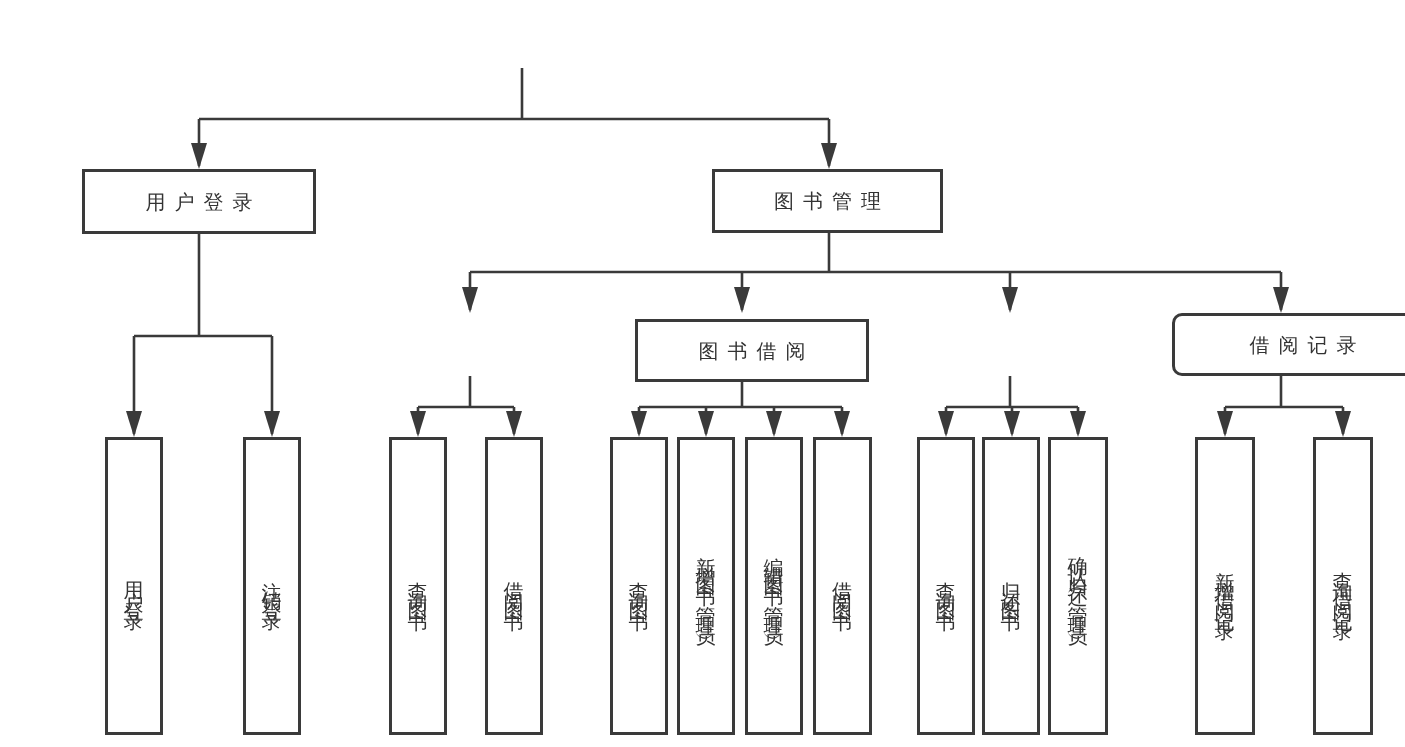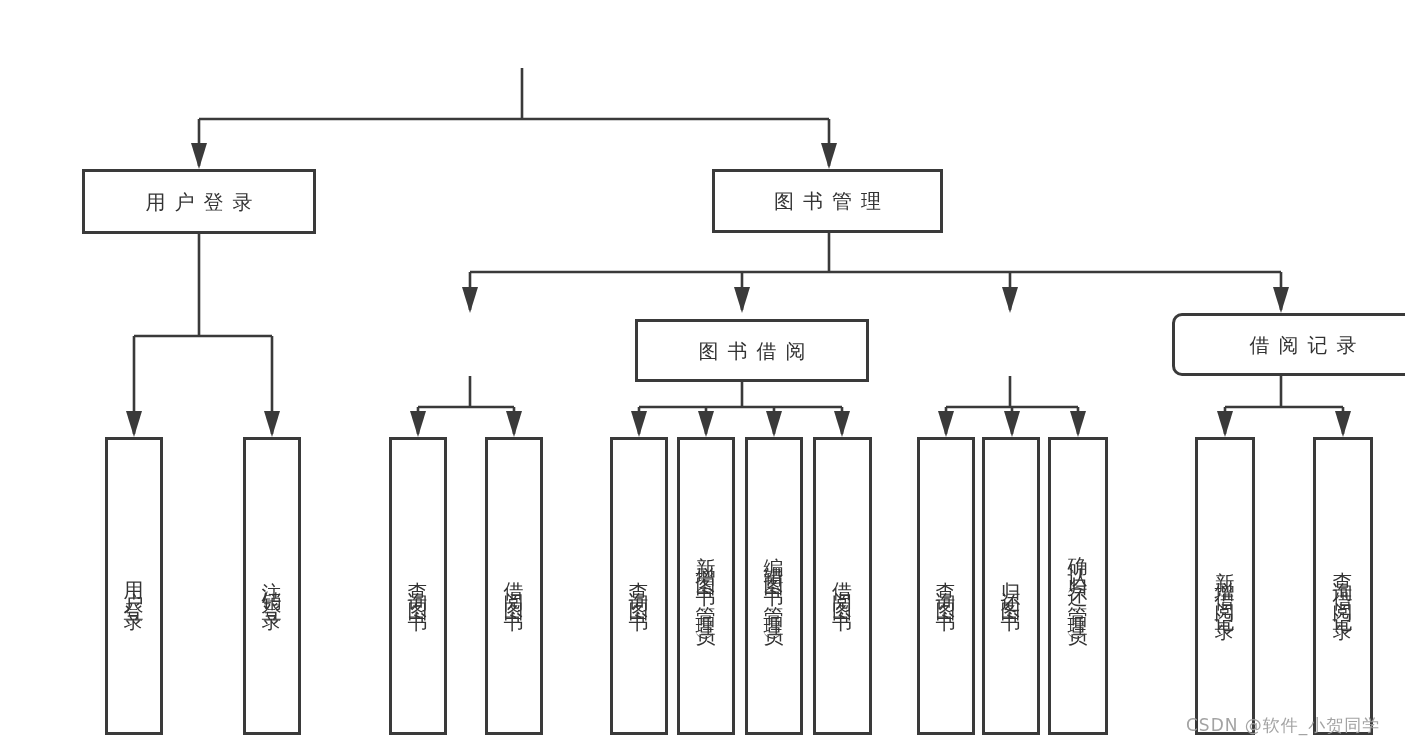--- a/index.html
+++ b/index.html
@@ -156,15 +156,14 @@
     <span>确认归还（管理员）</span>
   </div>
 
   <div class="box v-box" style="left:1195px; top:437px; width:60px; height:298px;">
     <span>新增借阅记录</span>
   </div>
   <div class="box v-box" style="left:1313px; top:437px; width:60px; height:298px;">
     <span>查询借阅记录</span>
   </div>
 
-  <div class="watermark">CSDN @软件_小贺同学</div>
 
 </div>
 
 </body></html>

